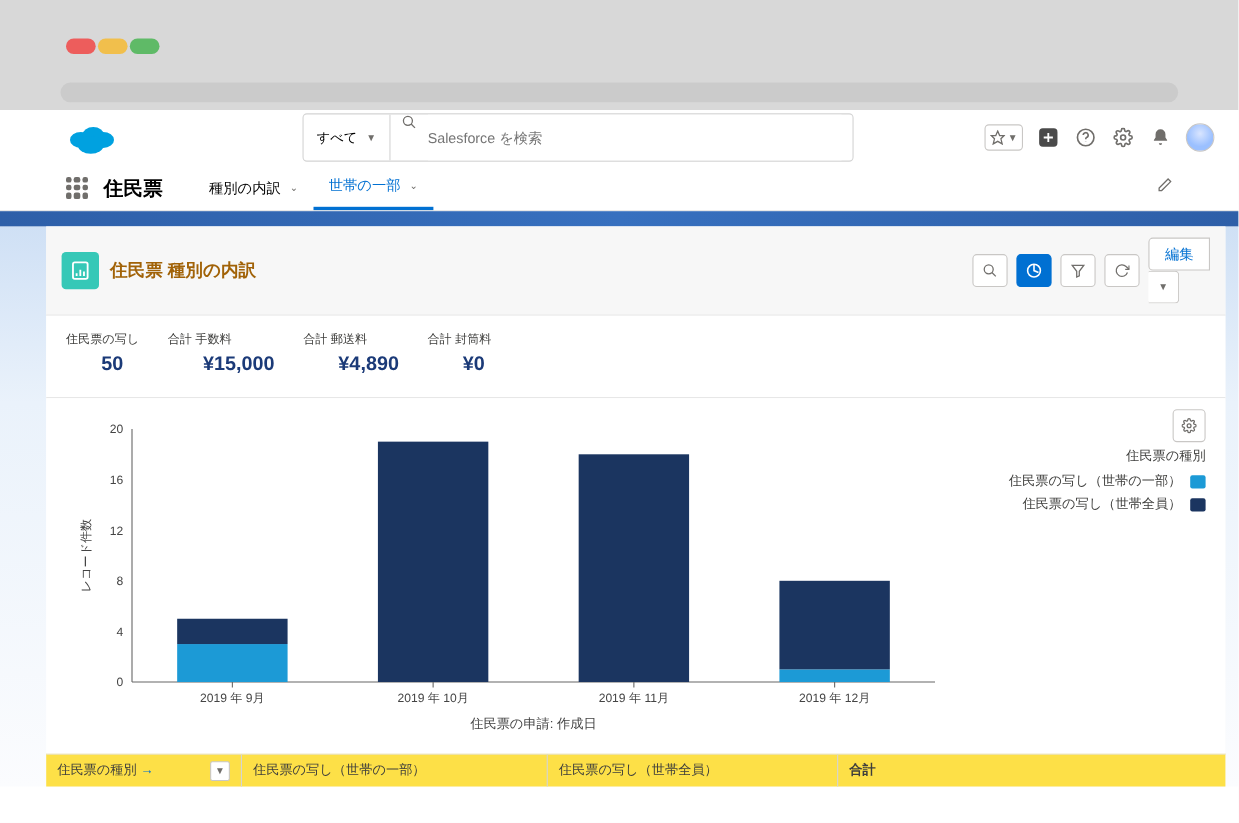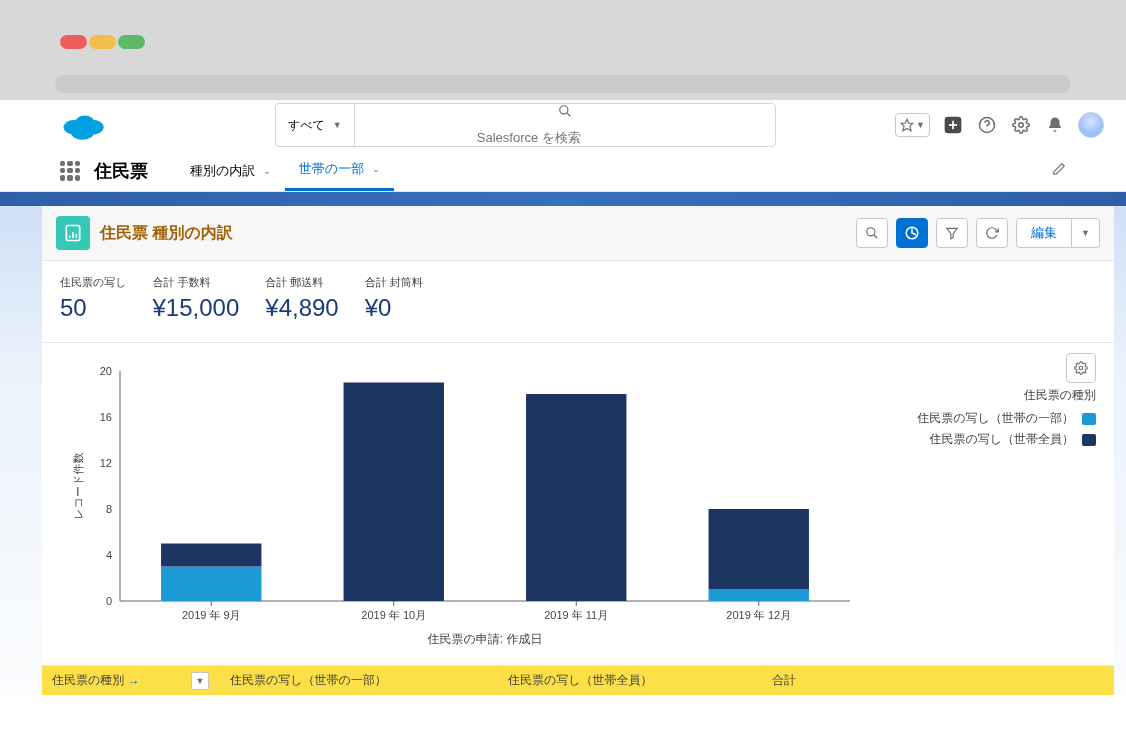--- a/index.html
+++ b/index.html
@@ -12,21 +12,21 @@
     .tl-red { background: #ed5d5c; }
     .tl-yellow { background: #f1bf4c; }
     .tl-green { background: #5fba67; }
     .url-bar { position: absolute; top: 75px; left: 55px; right: 55px; height: 18px; background: #cbcbcb; border-radius: 9px; }
     
     
     .sf-header { height: 50px; display: flex; align-items: center; padding: 0 22px 0 60px; background: #fff; }
     .sf-logo { width: 45px; height: 32px; margin-right: 170px; }
     .sf-search-group { display: flex; align-items: center; border: 1px solid #d4d4d4; border-radius: 4px; height: 44px; overflow: hidden; }
     .sf-scope { display: flex; align-items: center; padding: 0 12px; border-right: 1px solid #d4d4d4; height: 100%; font-size: 12px; gap: 8px; cursor: pointer; }
-    .sf-search { display: flex; align-items: center; padding: 0 10px; width: 420px; height: 100%; gap: 10px; flex-direction: column; }
+    .sf-search { display: flex; padding: 0 10px; width: 420px; height: 100%; gap: 10px; }
     .sf-search svg { color: #706e6b; }
     .sf-search-input { border: none; outline: none; font-size: 13px; flex: 1; color: #444; }
     .sf-header-spacer { flex: 1; }
     .sf-header-icons { display: flex; align-items: center; gap: 12px; color: #706e6b; }
     .sf-favorite-pill { display: flex; align-items: center; border: 1px solid #c9c7c5; border-radius: 4px; height: 24px; padding: 0 4px; gap: 2px; }
     .hi-btn { width: 22px; height: 22px; display: flex; align-items: center; justify-content: center; cursor: pointer; }
     .avatar { width: 26px; height: 26px; border-radius: 50%; background: radial-gradient(circle at 50% 35%, #d9e5ff 0%, #9bc0ff 60%); border: 1px solid #c9c7c5; }
     
     
     .sf-nav { height: 42px; display: flex; align-items: center; padding: 0 60px; border-bottom: 1px solid #e5e5e5; }
@@ -47,47 +47,47 @@
     
     
     .rpt-header { display: flex; align-items: center; padding: 10px 14px; background: #f7f7f7; border-bottom: 1px solid #e5e5e5; }
     .rpt-icon { width: 34px; height: 34px; border-radius: 4px; background: #36c8b7; display: flex; align-items: center; justify-content: center; color: #fff; margin-right: 10px; }
     .rpt-titles { flex: 1; }
     .rpt-eyebrow { font-size: 12px; color: #3e3e3c; }
     .rpt-title { font-size: 16px; font-weight: 700; color: #a16207; }
     .rpt-actions { display: flex; gap: 8px; align-items: center; }
     .icon-btn { width: 32px; height: 30px; border: 1px solid #c9c7c5; border-radius: 4px; background: #fff; display: flex; align-items: center; justify-content: center; color: #706e6b; cursor: pointer; }
     .icon-btn.active { background: #0070d2; border-color: #0070d2; color: #fff; }
-    .edit-split { display: flex; }
+    .edit-split { display: flex; flex-direction: column; }
     .edit-main { height: 30px; padding: 0 14px; border: 1px solid #c9c7c5; border-radius: 4px 0 0 4px; background: #fff; display: flex; align-items: center; font-size: 13px; color: #0070d2; cursor: pointer; }
     .edit-caret { width: 28px; height: 30px; border: 1px solid #c9c7c5; border-left: none; border-radius: 0 4px 4px 0; background: #fff; display: flex; align-items: center; justify-content: center; color: #706e6b; cursor: pointer; }
     
     
     .metrics { display: flex; padding: 14px 18px 20px; background: #fff; border-bottom: 1px solid #e5e5e5; gap: 0; }
     .metric { margin-right: 26px; }
     .metric-label { font-size: 11px; color: #3e3e3c; margin-bottom: 4px; }
-    .metric-value { font-size: 24px; color: #1b3a78; font-weight: 400; }
+    .metric-value { font-size: 18px; color: #1b3a78; font-weight: 700; margin-left: 32px; }
     
     
     .chart-panel { background: #fff; padding: 8px 18px 10px 18px; position: relative; }
     .chart-gear { position: absolute; top: 10px; right: 18px; width: 30px; height: 30px; border: 1px solid #c9c7c5; border-radius: 4px; display: flex; align-items: center; justify-content: center; color: #706e6b; cursor: pointer; background: #fff; }
     .chart-row { display: flex; }
     .chart-svg-wrap { flex: 1; }
     .legend-wrap { width: 200px; padding-top: 36px; }
     .legend-title { font-size: 12px; text-align: right; color: #3e3e3c; margin-bottom: 6px; }
     .legend-item { display: flex; align-items: center; justify-content: flex-end; gap: 8px; font-size: 12px; color: #3e3e3c; margin-bottom: 4px; }
     .swatch { width: 14px; height: 12px; border-radius: 2px; }
     
     
     .tbl-head { display: flex; background: #fde047; border-top: 1px solid #e5e5e5; height: 30px; }
     .tbl-cell { border-right: 1px solid #d4d4d4; padding: 6px 10px; font-size: 12px; color: #3e3e3c; display: flex; align-items: center; gap: 4px; }
     .tbl-cell:first-child { width: 178px; justify-content: space-between; }
     .tbl-cell:nth-child(2) { width: 278px; }
     .tbl-cell:nth-child(3) { width: 264px; }
-    .tbl-cell:nth-child(4) { flex: 1; border-right: none; }
+    .tbl-cell:nth-child(4) { flex: 1; border-right: none; font-weight: bold; }
     .caret { font-size: 9px; color: #706e6b; }
     .dd-btn { width: 18px; height: 18px; border: 1px solid #c9c7c5; border-radius: 2px; display: flex; align-items: center; justify-content: center; background: #fff; }
     .axis-txt { font-size: 11px; fill: #444; }
     .axis-title { font-size: 12px; fill: #444; text-anchor: middle; }
     .axis-line { stroke: #666; stroke-width: 1; }
     .ytitle { font-size: 11px; fill: #444; }
   </style>
 </head>
 <body>
 

